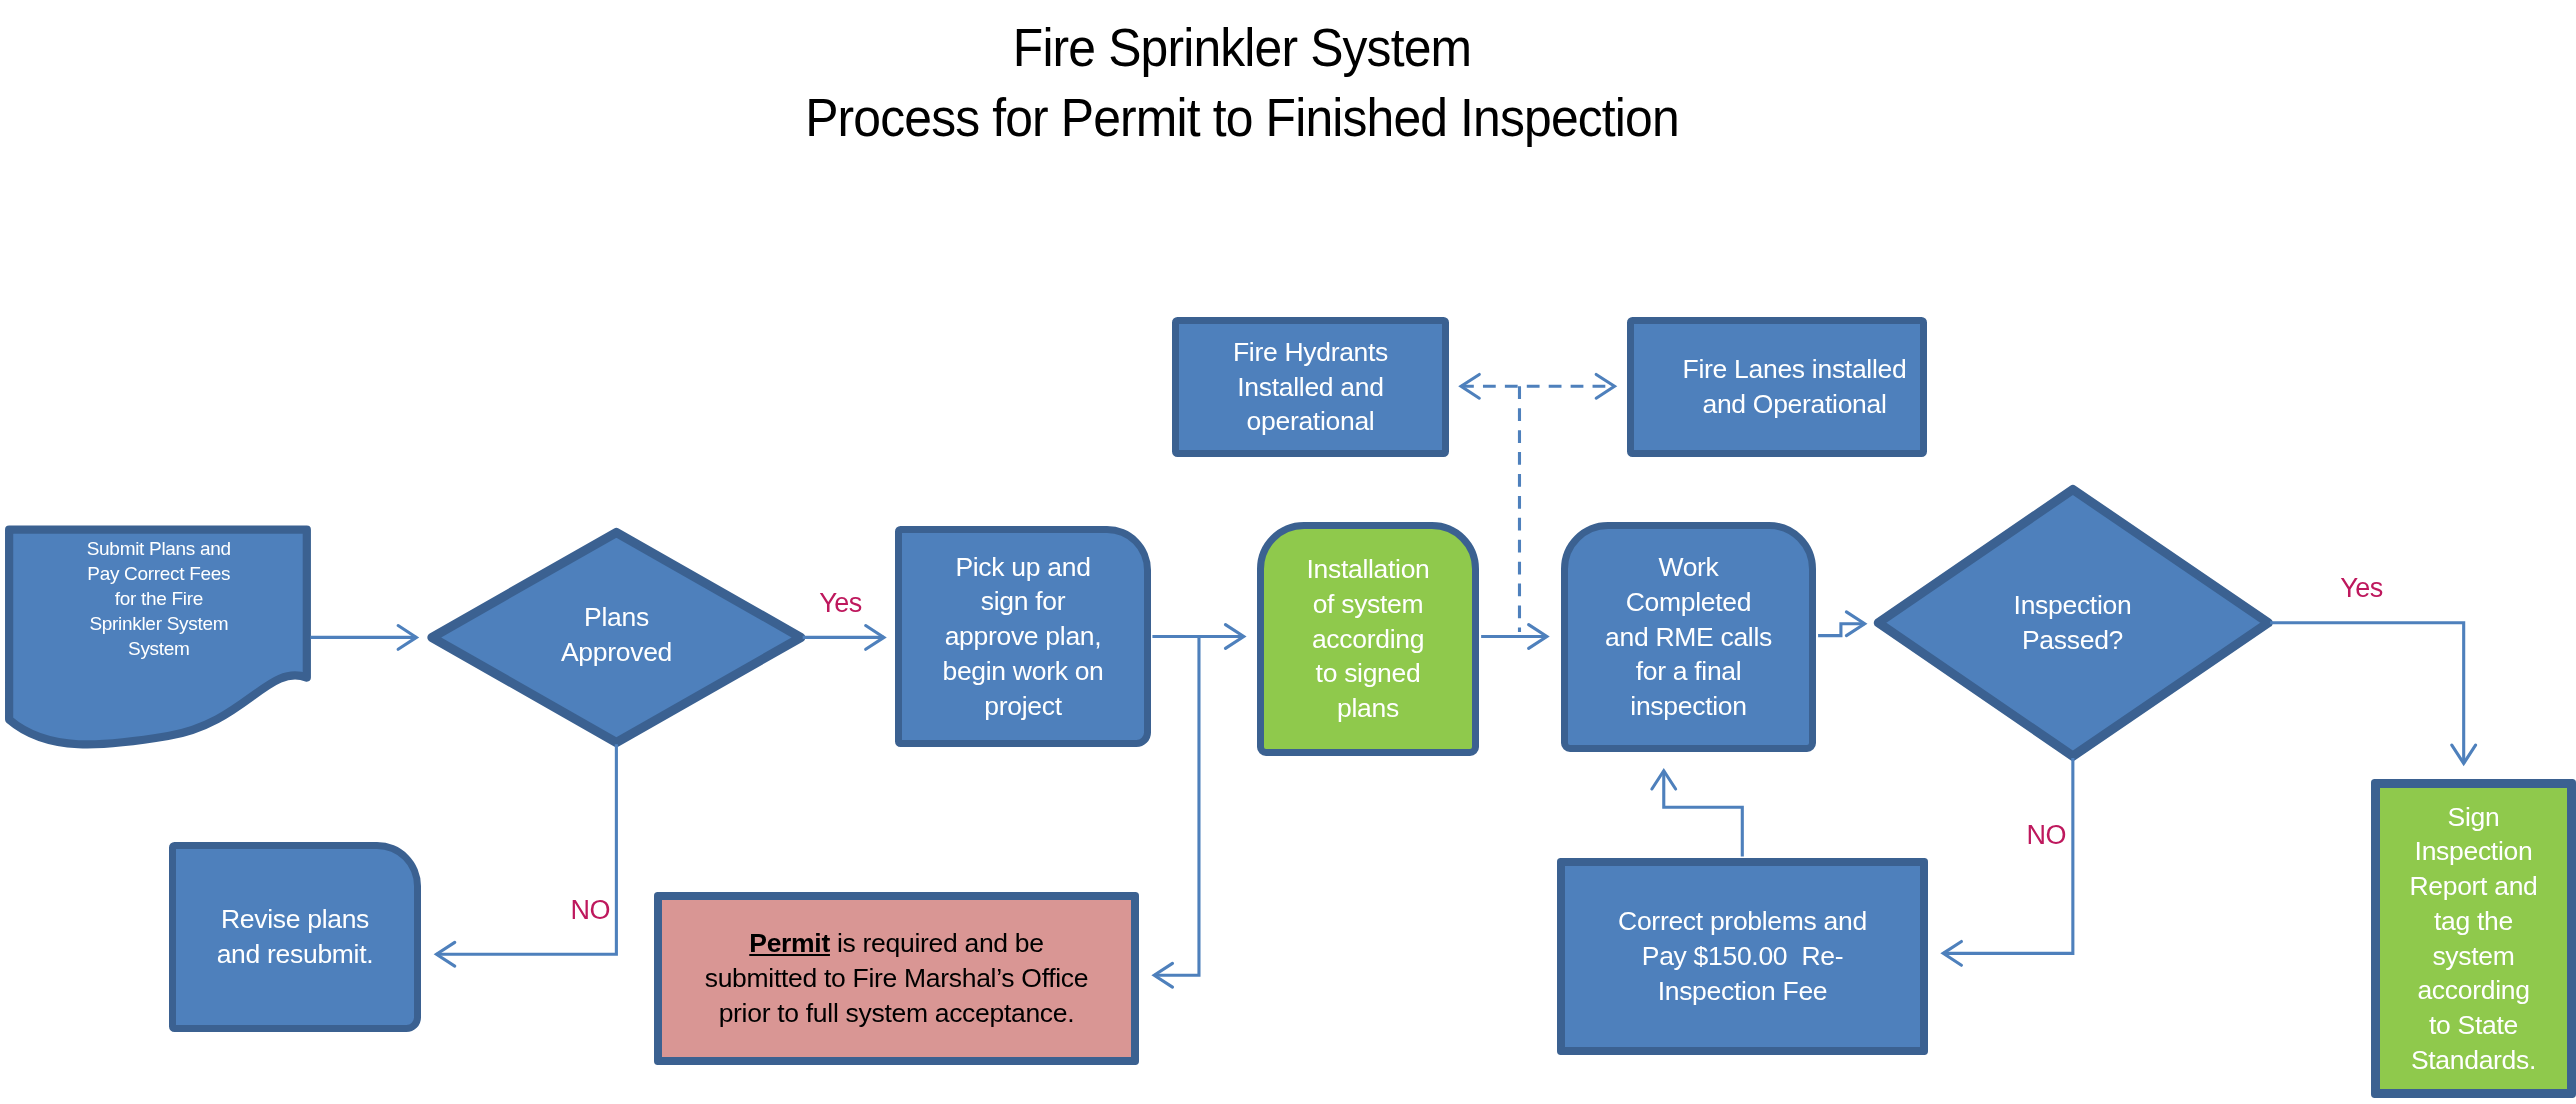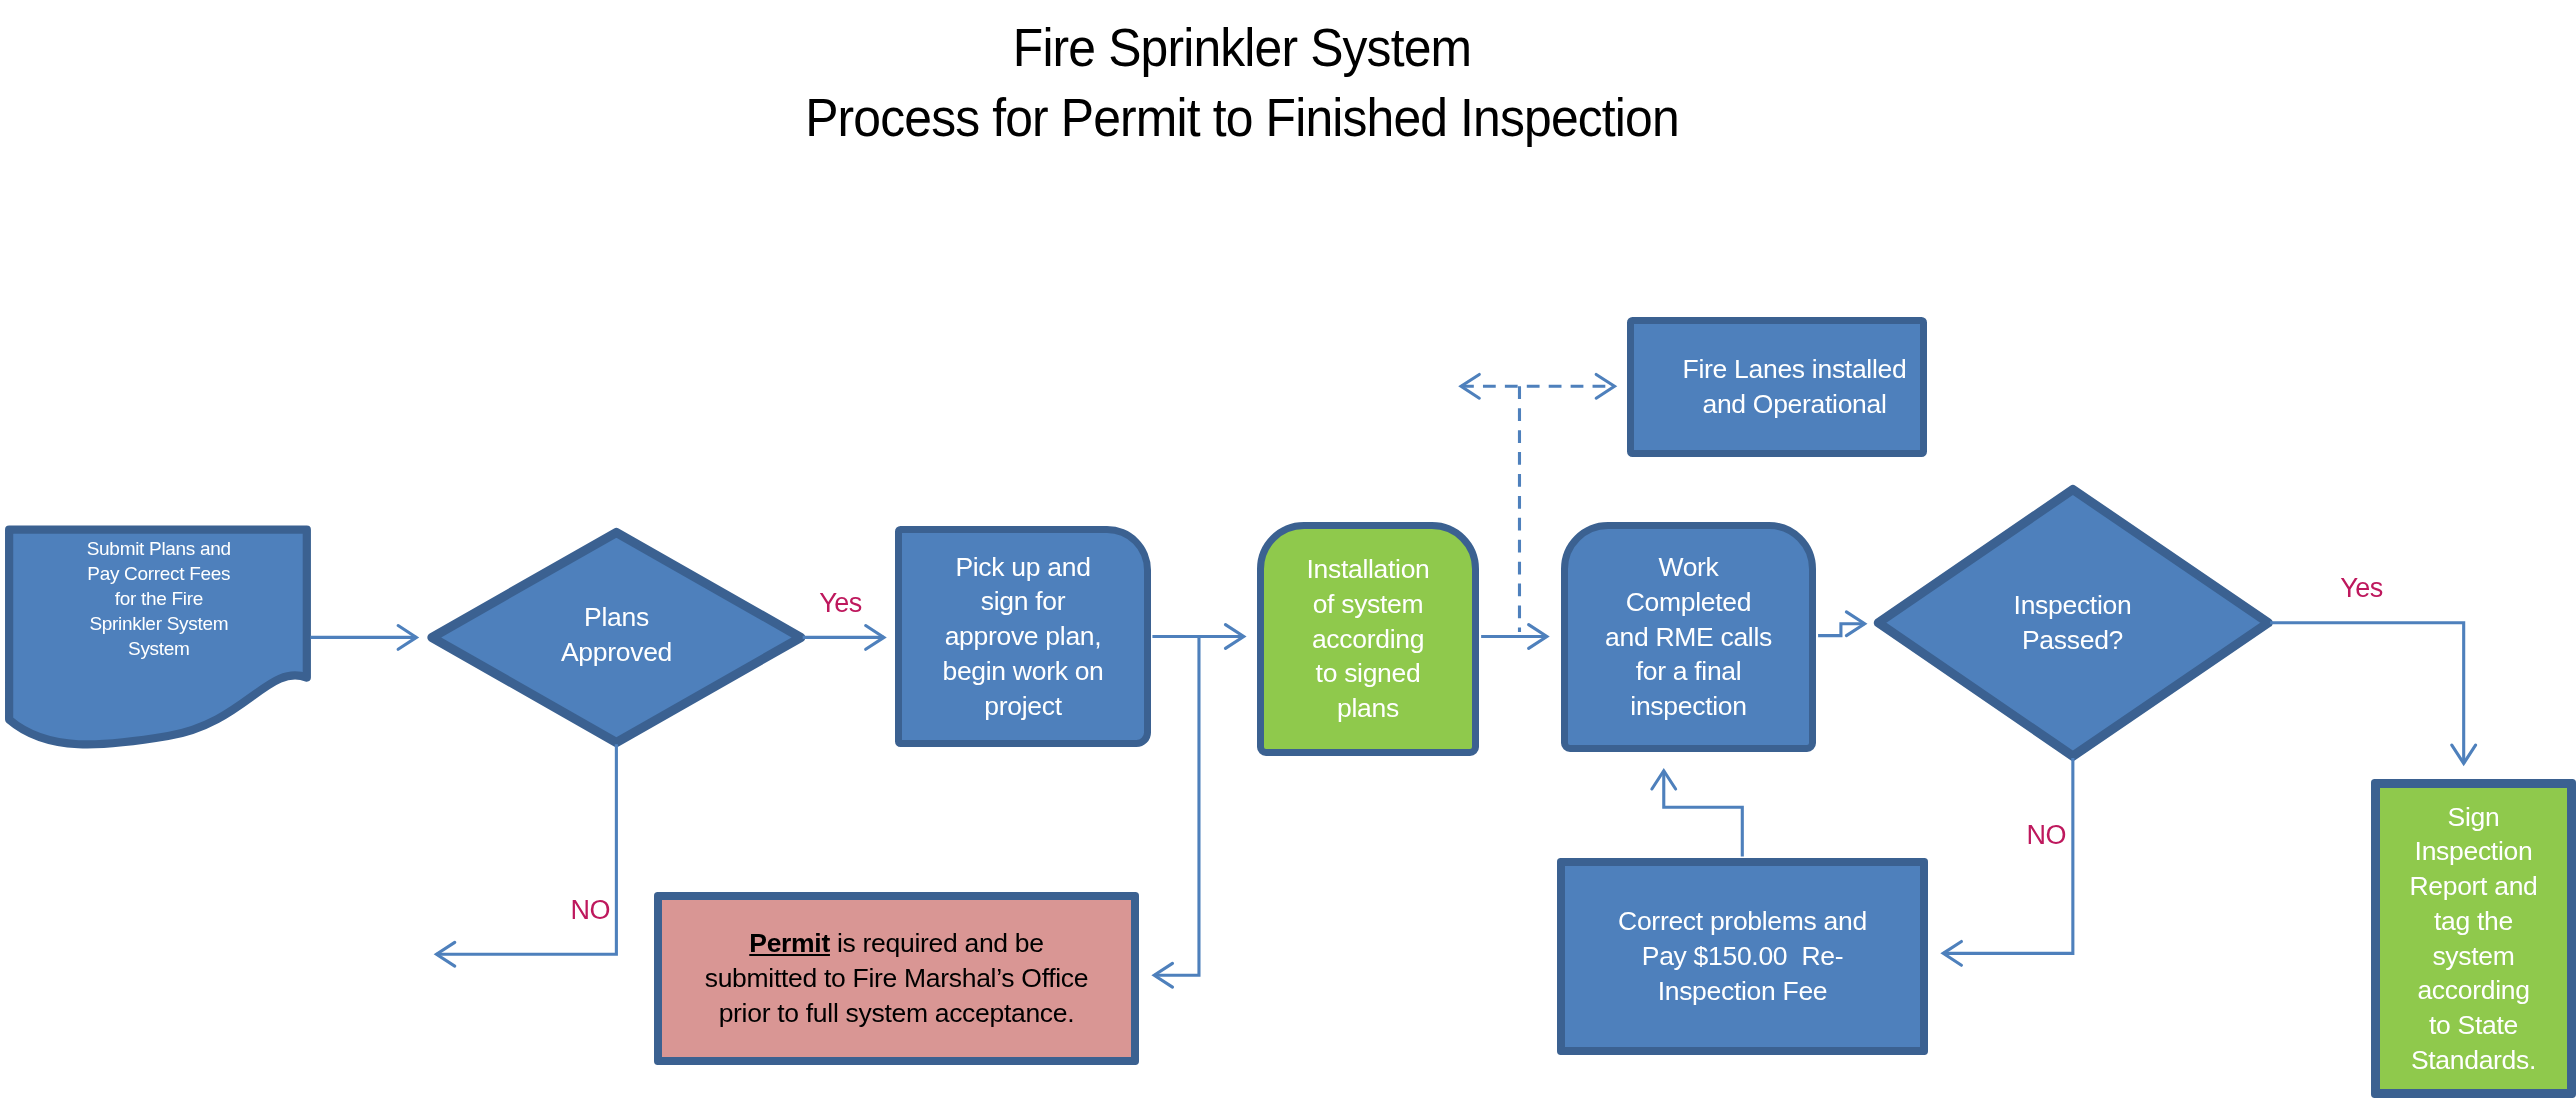--- a/index.html
+++ b/index.html
@@ -72,20 +72,25 @@
 Pay Correct Fees
 for the Fire
 Sprinkler System
 System</div>
 
   <div class="dtext" style="left:516px;top:584px;width:201px;height:102px;">Plans
 Approved</div>
   <div class="dtext" style="left:1972px;top:572px;width:201px;height:102px;">Inspection
 Passed?</div>
 
+  <div class="node blue rect" style="left:1172px;top:317px;width:277px;height:140px;">
+    <div class="ntext">Fire Hydrants
+Installed and
+operational</div>
+  </div>
 
   <div class="node blue rect" style="left:1627px;top:317px;width:300px;height:140px;padding-left:35px;">
     <div class="ntext">Fire Lanes installed
 and Operational</div>
   </div>
 
   <div class="node blue fold-tr" style="left:895px;top:526px;width:256px;height:221px;">
     <div class="ntext">Pick up and
 sign for
 approve plan,
@@ -119,20 +124,24 @@
 to State
 Standards.</div>
   </div>
 
   <div class="node blue" style="left:1557px;top:858px;width:371px;height:197px;border-width:8.2px;border-radius:3.7px;">
     <div class="ntext">Correct problems and
 Pay $150.00&nbsp; Re-
 Inspection Fee</div>
   </div>
 
+  <div class="node blue fold-tr" style="left:169px;top:842px;width:252px;height:190px;">
+    <div class="ntext">Revise plans
+and resubmit.</div>
+  </div>
 
   <div class="node pinkbox" style="left:654px;top:892px;width:485px;height:173px;">
     <div class="pinktext">
       <div><span class="bu">Permit</span><span> is required and be</span></div>
       <div>submitted to Fire Marshal’s Office</div>
       <div>prior to full system acceptance.</div>
     </div>
   </div>
 
   <div class="flabel" style="left:804px;top:590px;width:73px;text-align:center;">Yes</div>

